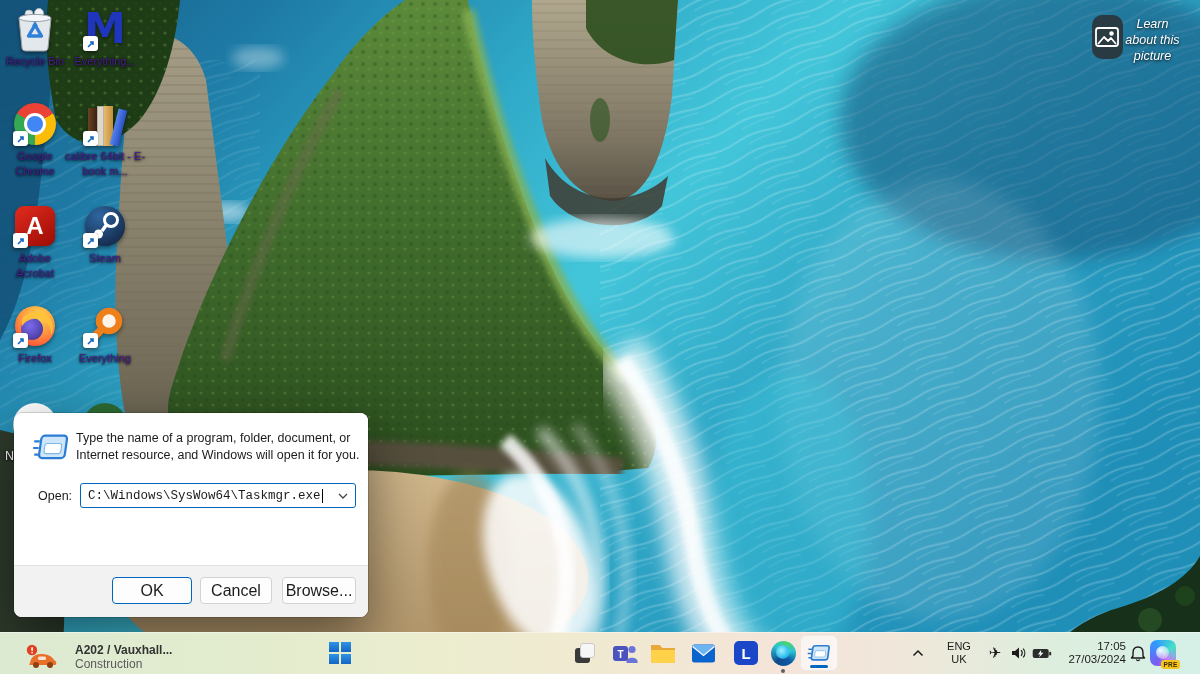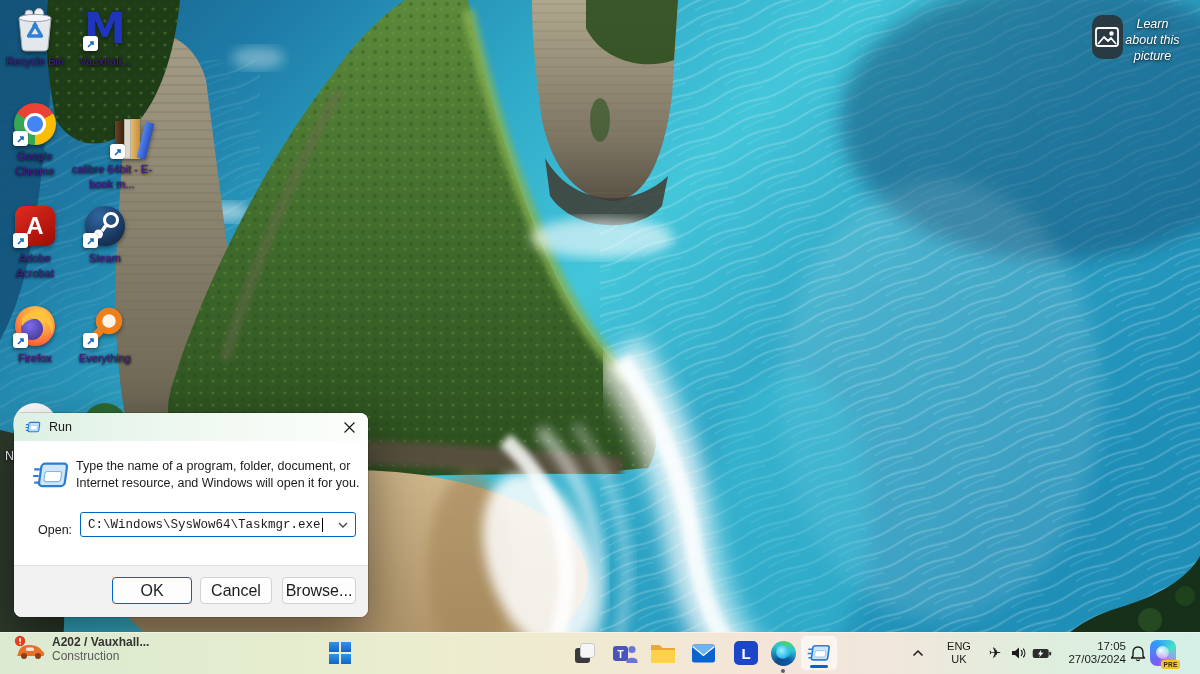--- a/index.html
+++ b/index.html
@@ -50,39 +50,39 @@
   .run-dialog { position:absolute; left:14px; top:413px; width:354px; height:204px; background:#fff;
                 border-radius:8px; overflow:hidden; z-index:10; color:#1b1b1b; font-size:12.5px;
                 box-shadow:0 22px 55px rgba(0,0,0,.5), 0 0 0 1px rgba(0,0,0,.14); }
   .rd-titlebar { height:28px; background:linear-gradient(90deg,#dcf0e2,#eef8ef 45%,#fcfefc);
                  display:flex; align-items:center; padding:0 0 0 11px; gap:8px; }
   .rd-title { font-size:12.5px; }
   .rd-close { margin-left:auto; width:38px; height:28px; display:flex; align-items:center; justify-content:center; border:none; background:transparent; }
   .rd-body { position:relative; height:124px; background:#fff; }
   .rd-icon { position:absolute; left:18px; top:20px; }
   .rd-msg  { position:absolute; left:62px; top:17px; width:284px; line-height:17px; }
-  .rd-open-row { position:absolute; left:24px; top:69px; width:318px; height:27px; display:flex; align-items:flex-end; }
+  .rd-open-row { position:absolute; left:24px; top:69px; width:318px; height:27px; display:flex; align-items:center; }
   .rd-open-label { width:34px; }
   .combo { flex:1; height:25px; border:1px solid #0067c0; border-radius:3px; background:#fff;
            display:flex; align-items:center; padding:0 7px; margin-left:8px;font-family:Liberation Mono, monospace; }
   .combo .val { white-space:nowrap; overflow:hidden; }
   .combo .caret { width:1px; height:14px; background:#000; margin-left:1px; }
   .combo .chev { margin-left:auto; display:flex; }
   .rd-footer { position:absolute; left:0; bottom:0; width:100%; height:52px; background:#f2f2f2; border-top:1px solid #e3e3e3; }
   .rd-btn { position:absolute; top:11px; height:27px; border-radius:4px; background:#fdfdfd; border:1px solid #d2d2d2;
             font-family:inherit; font-size:16px; color:#1b1b1b; display:flex; align-items:center; justify-content:center; }
   .rd-ok { left:98px; width:80px; border:1px solid #0067c0; }
   .rd-cancel { left:186px; width:72px; }
   .rd-browse { left:268px; width:74px; }
 
   
   .taskbar { position:absolute; left:0; bottom:0; width:1200px; height:42px; z-index:20;
              background:linear-gradient(90deg,#dcead2 0%,#e2ecce 18%,#ecedcf 36%,#f1e9d2 52%,#f5e4da 66%,#efe8da 76%,#ddeede 88%,#d6f0e7 100%);
              box-shadow:inset 0 1px 0 rgba(255,255,255,.45); }
-  .tb-widget { position:absolute; left:8px; top:3px; height:36px; display:flex; align-items:flex-start; gap:7px; padding:0 5px; border-radius:6px; }
+  .tb-widget { position:absolute; left:20px; top:3px; height:36px; display:flex; align-items:flex-end; gap:18px; padding:0 5px; border-radius:6px; }
   .tb-widget .wl1 { font-size:12px; color:#323232; font-weight:600; line-height:14px; }
   .tb-widget .wl2 { font-size:12px; color:#5a5a5a; line-height:14px; }
   .start-btn { position:absolute; left:318px; top:5px; width:44px; height:32px; display:flex; align-items:center; justify-content:center; border-radius:5px; }
   .win-logo { width:22px; height:22px; display:grid; grid-template-columns:10px 10px; grid-template-rows:10px 10px; gap:2px; }
   .win-logo i { background:linear-gradient(180deg,#2f94e4,#1265c4); }
   .search-pill { position:absolute; left:362px; top:6px; width:200px; height:30px; border-radius:15px;
                  background:rgba(255,255,255,.82); border:1px solid rgba(130,135,115,.45);
                  display:flex; align-items:center; padding:0 3px 0 12px; gap:8px; }
   .search-pill .s-txt { font-size:13px; color:#4a4a4a; }
   .s-deco { margin-left:auto; width:46px; height:24px; border-radius:12px; overflow:hidden; border:1px solid #d8c9a8; display:flex; }
@@ -224,39 +224,39 @@
 
 <div class="dicon" style="left:55px; top:6px;">
   <div class="art">
     <span class="mb-m">M</span>
     <span class="sc-badge">
       <svg width="10" height="10" viewBox="0 0 10 10">
           <path d="M2,8 L7,3 M4,3 L7,3 L7,6" stroke="#1567c0" stroke-width="1.6" fill="none"></path>
         </svg>
     </span>
   </div>
-  <div class="lbl">Vauxhall...</div>
+  <div class="lbl">Everything...</div>
 </div>
 
 <div class="dicon" style="left:-15px; top:101px;">
   <div class="art">
     <span class="chrome">
         <span class="c-wh"></span>
         <span class="c-bl"></span>
       </span>
     <span class="sc-badge">
       <svg width="10" height="10" viewBox="0 0 10 10">
           <path d="M2,8 L7,3 M4,3 L7,3 L7,6" stroke="#1567c0" stroke-width="1.6" fill="none"></path>
         </svg>
     </span>
   </div>
   <div class="lbl w70">Google Chrome</div>
 </div>
 
-<div class="dicon" style="left:55px; top:114px;align-items:flex-end;">
+<div class="dicon" style="left:55px; top:101px;">
   <div class="art">
     <span class="calibre">
         <span class="cb1"></span>
         <span class="cb2"></span>
         <span class="cb3"></span>
         <span class="cb4"></span>
       </span>
     <span class="sc-badge">
       <svg width="10" height="10" viewBox="0 0 10 10">
           <path d="M2,8 L7,3 M4,3 L7,3 L7,6" stroke="#1567c0" stroke-width="1.6" fill="none"></path>
@@ -353,35 +353,20 @@
     <svg width="26" height="24" viewBox="0 0 26 24">
       <rect x="2" y="3" width="22" height="18" rx="2.5" fill="none" stroke="#fff" stroke-width="1.8"></rect>
       <circle cx="17.5" cy="8.5" r="2.2" fill="#fff"></circle>
       <path d="M4,19 L10,12 L14,16 L17,13 L22,19" fill="none" stroke="#fff" stroke-width="1.8" stroke-linejoin="round"></path>
     </svg>
   </div>
   <div class="lbl">Learn about this picture</div>
 </div>
 
 <div class="run-dialog">
-  <div class="rd-titlebar">
-    <svg width="16" height="13" viewBox="0 0 34 26">
-      <g transform="skewX(-8)">
-          <rect x="9" y="2" width="23" height="20" rx="3" fill="#bfe0f7" stroke="#2b7cd3" stroke-width="2.4"></rect>
-      <rect x="13" y="9" width="15" height="9" rx="2" fill="#fff" stroke="#7db8e8"></rect>
-        </g>
-      <path d="M2,7 h5 M1,13 h5 M2,19 h5" stroke="#2b7cd3" stroke-width="2.4"></path>
-    </svg>
-    <span class="rd-title">Run</span>
-    <button class="rd-close">
-      <svg width="11" height="11" viewBox="0 0 10 10">
-          <path d="M0.5,0.5 L9.5,9.5 M9.5,0.5 L0.5,9.5" stroke="#1b1b1b" stroke-width="1.1"></path>
-        </svg>
-    </button>
-  </div>
   <div class="rd-body">
     <svg class="rd-icon" width="38" height="30" viewBox="0 0 34 26">
       <g transform="skewX(-8)">
           <rect x="9" y="2" width="23" height="20" rx="3" fill="#cfe6f8" stroke="#2b7cd3" stroke-width="2"></rect>
       <rect x="13" y="9" width="15" height="9" rx="2" fill="#fff" stroke="#7db8e8"></rect>
         </g>
       <path d="M2,7 h5 M1,13 h5 M2,19 h5" stroke="#2b7cd3" stroke-width="2"></path>
     </svg>
     <div class="rd-msg">Type the name of a program, folder, document, or Internet resource, and Windows will open it for you.</div>
     <div class="rd-open-row">

